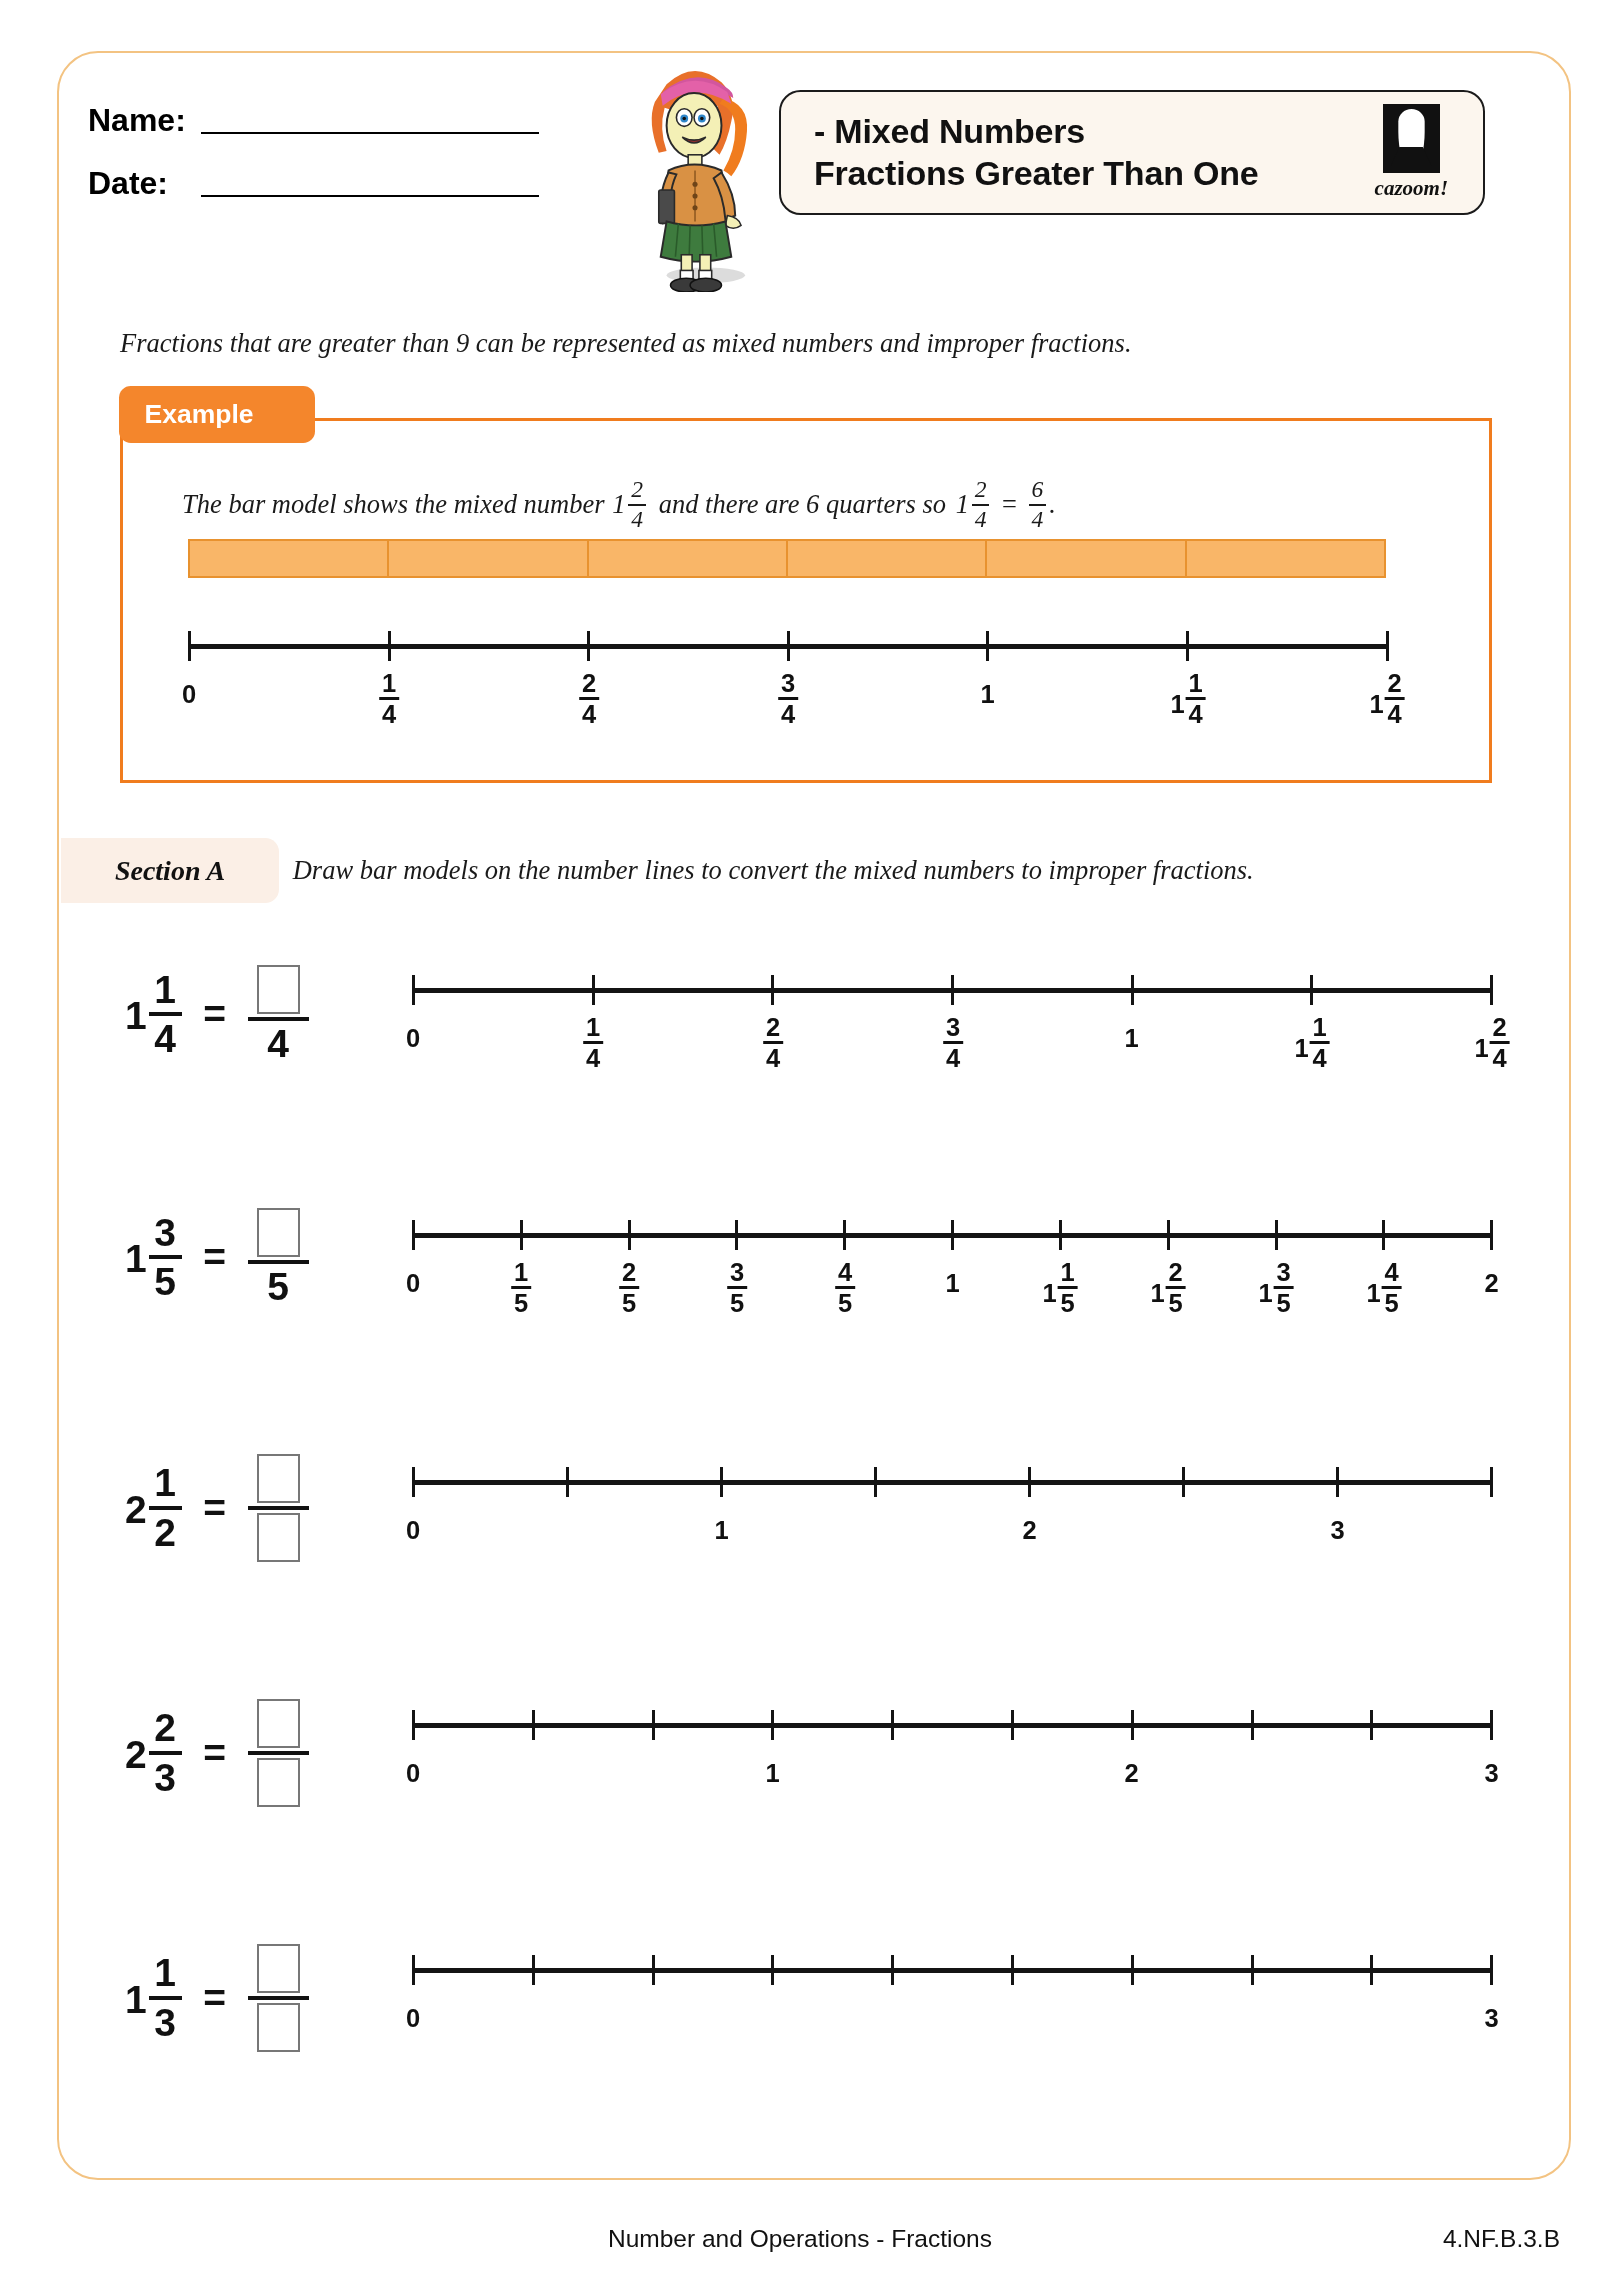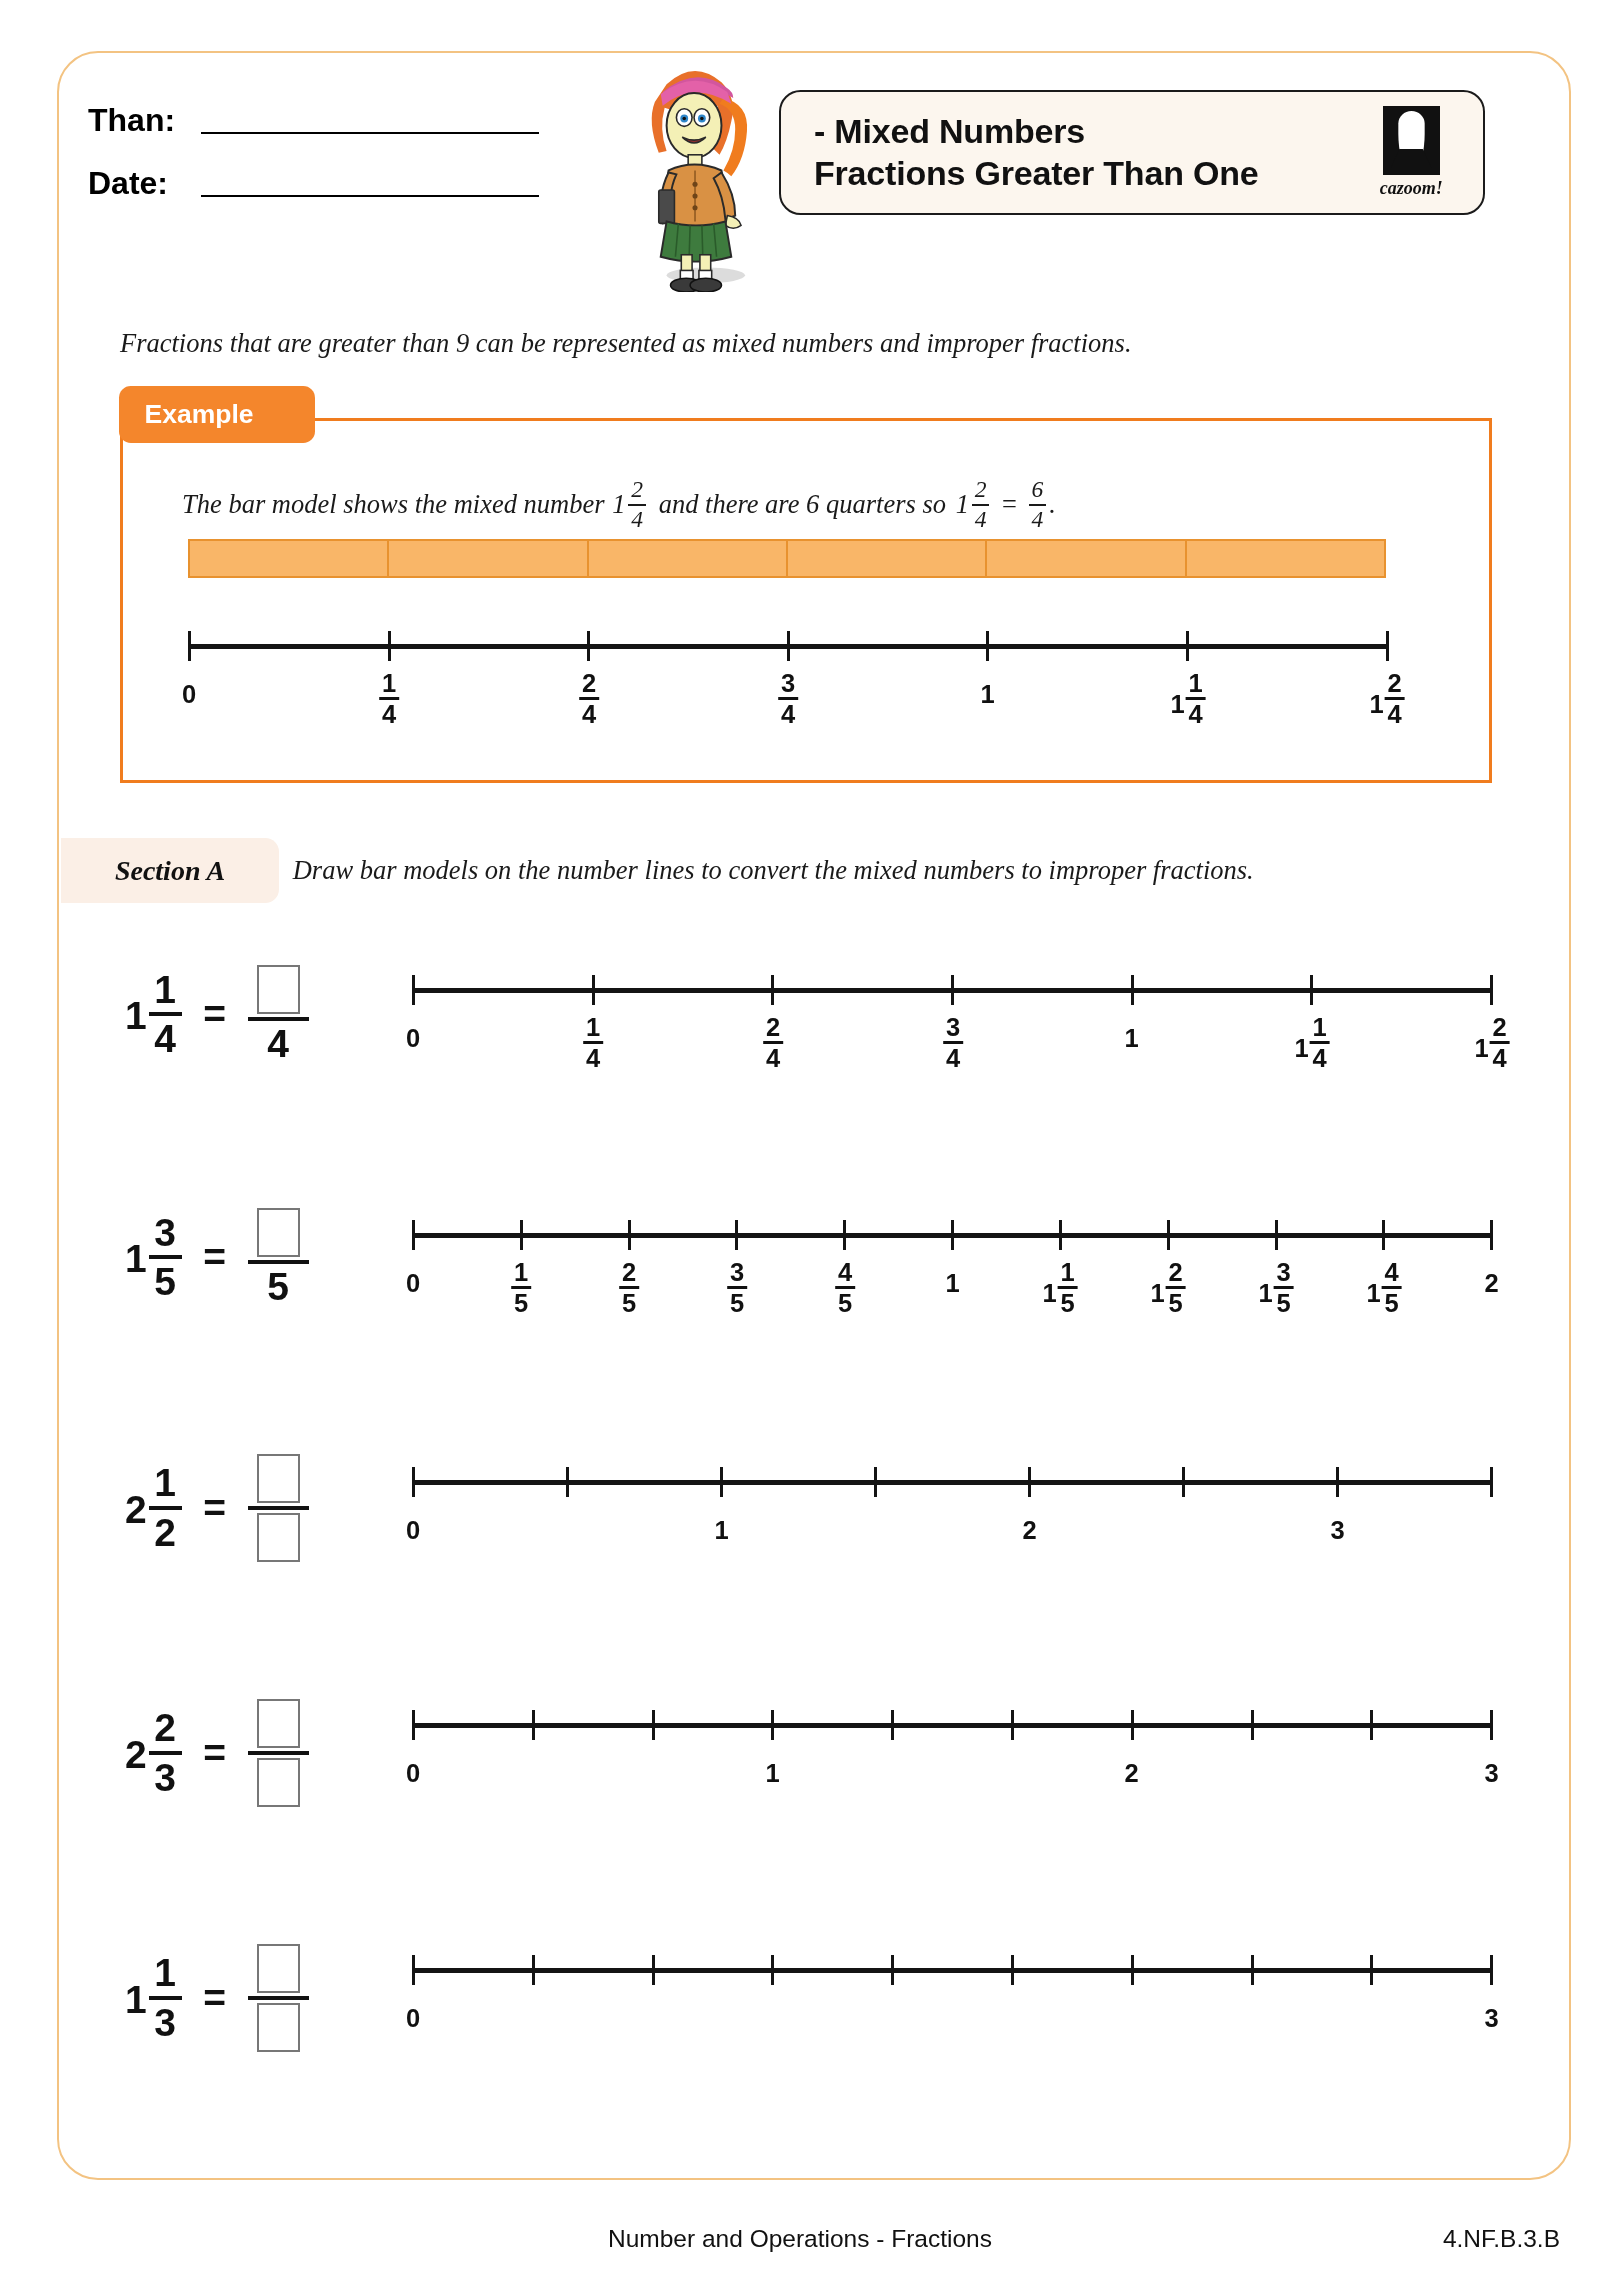--- a/index.html
+++ b/index.html
@@ -84,21 +84,21 @@
   }
   .logo-glyph::after {
     content: "";
     position: absolute; left: 7.8px; top: 43px;
     width: 41px; height: 19.6px;
     background: #111;
     clip-path: polygon(22% 0, 78% 0, 100% 100%, 0 100%);
   }
   .logo-word {
     margin-top: 3.9px;
-    font-size: 18px; font-weight: bold; font-style: italic;
+    font-size: 21px; font-weight: bold; font-style: italic;
     color: #111;
     font-family: "Liberation Serif", serif;
   }
 
   
   .intro {
     position: absolute; left: 120px; top: 328px;
     font-family: "Liberation Serif", serif;
     font-style: italic;
     font-size: 26.5px;
@@ -275,21 +275,21 @@
 </head>
 <body>
 
 <div class="page">
 
   <div class="outer-frame"></div>
 
   <div class="header">
 
     <div class="name-row">
-      <div class="field-label">Than:</div>
+      <div class="field-label">Name:</div>
       <div class="field-line"></div>
     </div>
 
     <div class="date-row">
       <div class="field-label">Date:</div>
       <div class="field-line"></div>
     </div>
 
     <div class="mascot">
       <svg width="196" height="245" viewBox="0 0 200 250">

